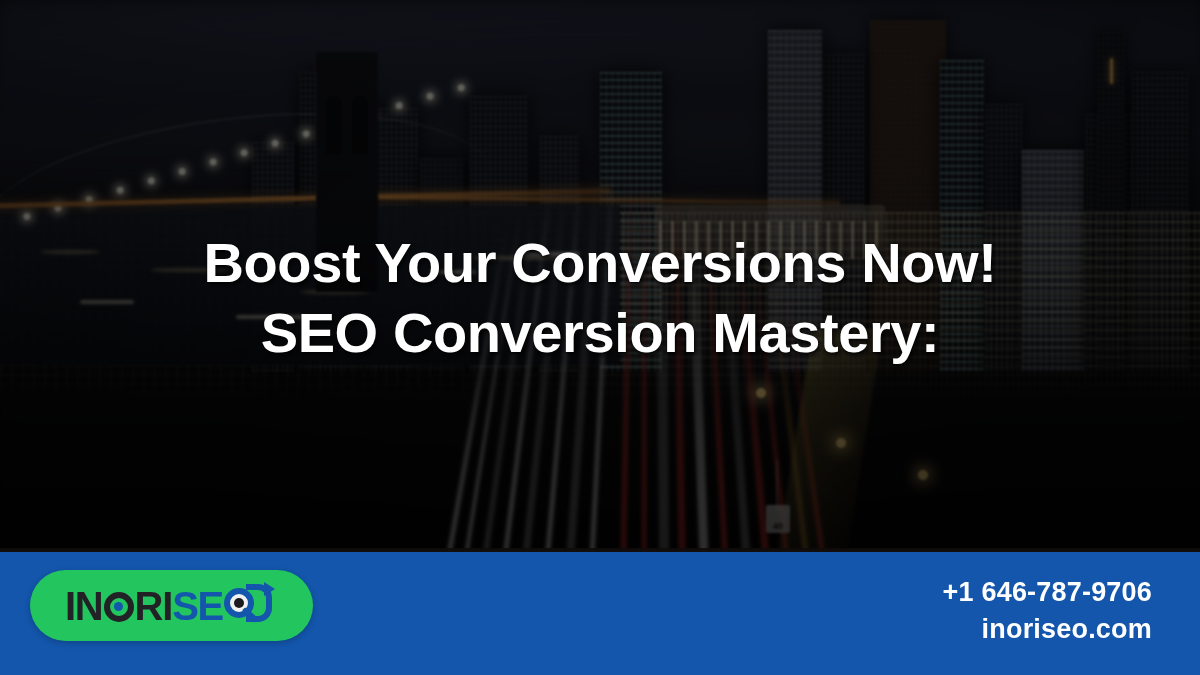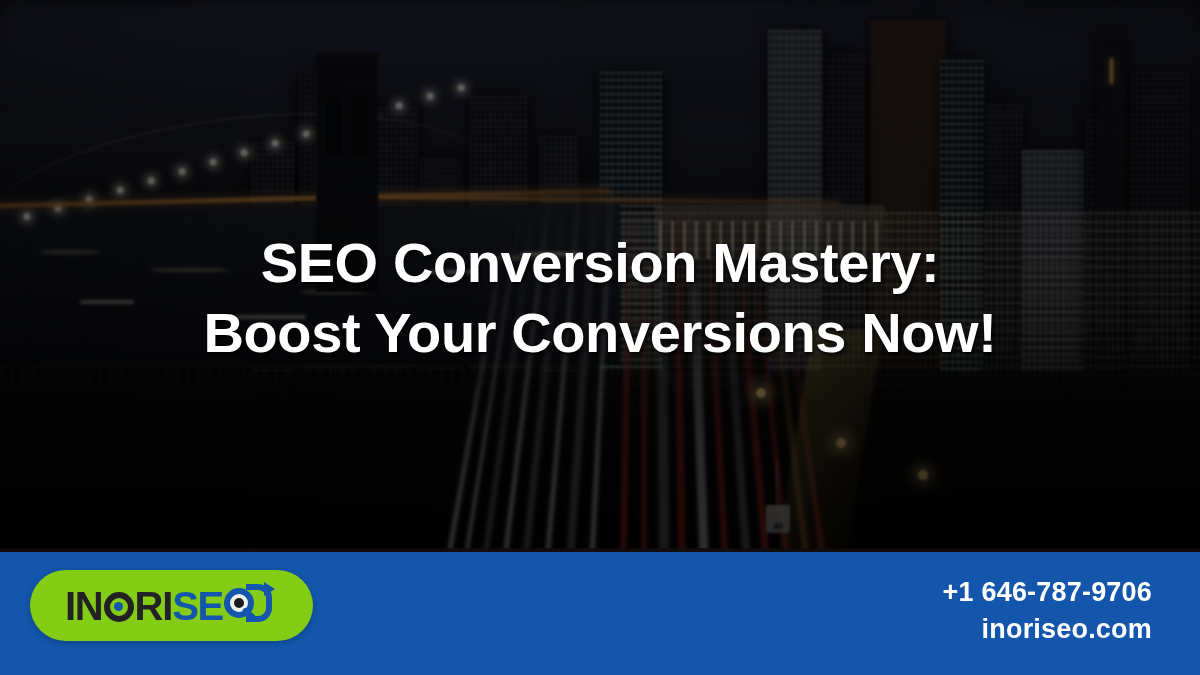--- a/index.html
+++ b/index.html
@@ -254,21 +254,21 @@
     z-index:30;
   }
   .footer-inner {
     position:relative; width:1200px; height:123px;
   }
 
   
   .logo-pill {
     position:absolute; left:30px; top:18px;
     width:283px; height:71px;
-    background:#84cc16;
+    background:#22c55e;
     border-radius:36px;
     box-shadow:0 2px 6px rgba(0,0,0,.22);
     display:flex; align-items:center; justify-content:center;
   }
   .logo-wordmark {
     position:relative;
     display:flex; align-items:center;
     font-family:"Liberation Sans", sans-serif;
     font-weight:bold;
     font-size:40px;
@@ -476,22 +476,22 @@
     <div class="streetlamp" style="left:836px; top:438px;"></div>
     <div class="streetlamp" style="left:918px; top:470px;"></div>
     <div class="signpost"></div>
     <div class="sign40">40</div>
 
     <div class="photo-blur-veil"></div>
     <div class="photo-overlay"></div>
   </div>
 
   <div class="headline">
+    <span class="headline-line">Boost Your Conversions Now!</span>
     <span class="headline-line">SEO Conversion Mastery:</span>
-    <span class="headline-line">Boost Your Conversions Now!</span>
   </div>
 
   <div class="seam"></div>
 
   <div class="footer">
     <div class="footer-inner">
 
       <div class="logo-pill">
         <div class="logo-wordmark">
           <span class="lw-dark">IN</span>

